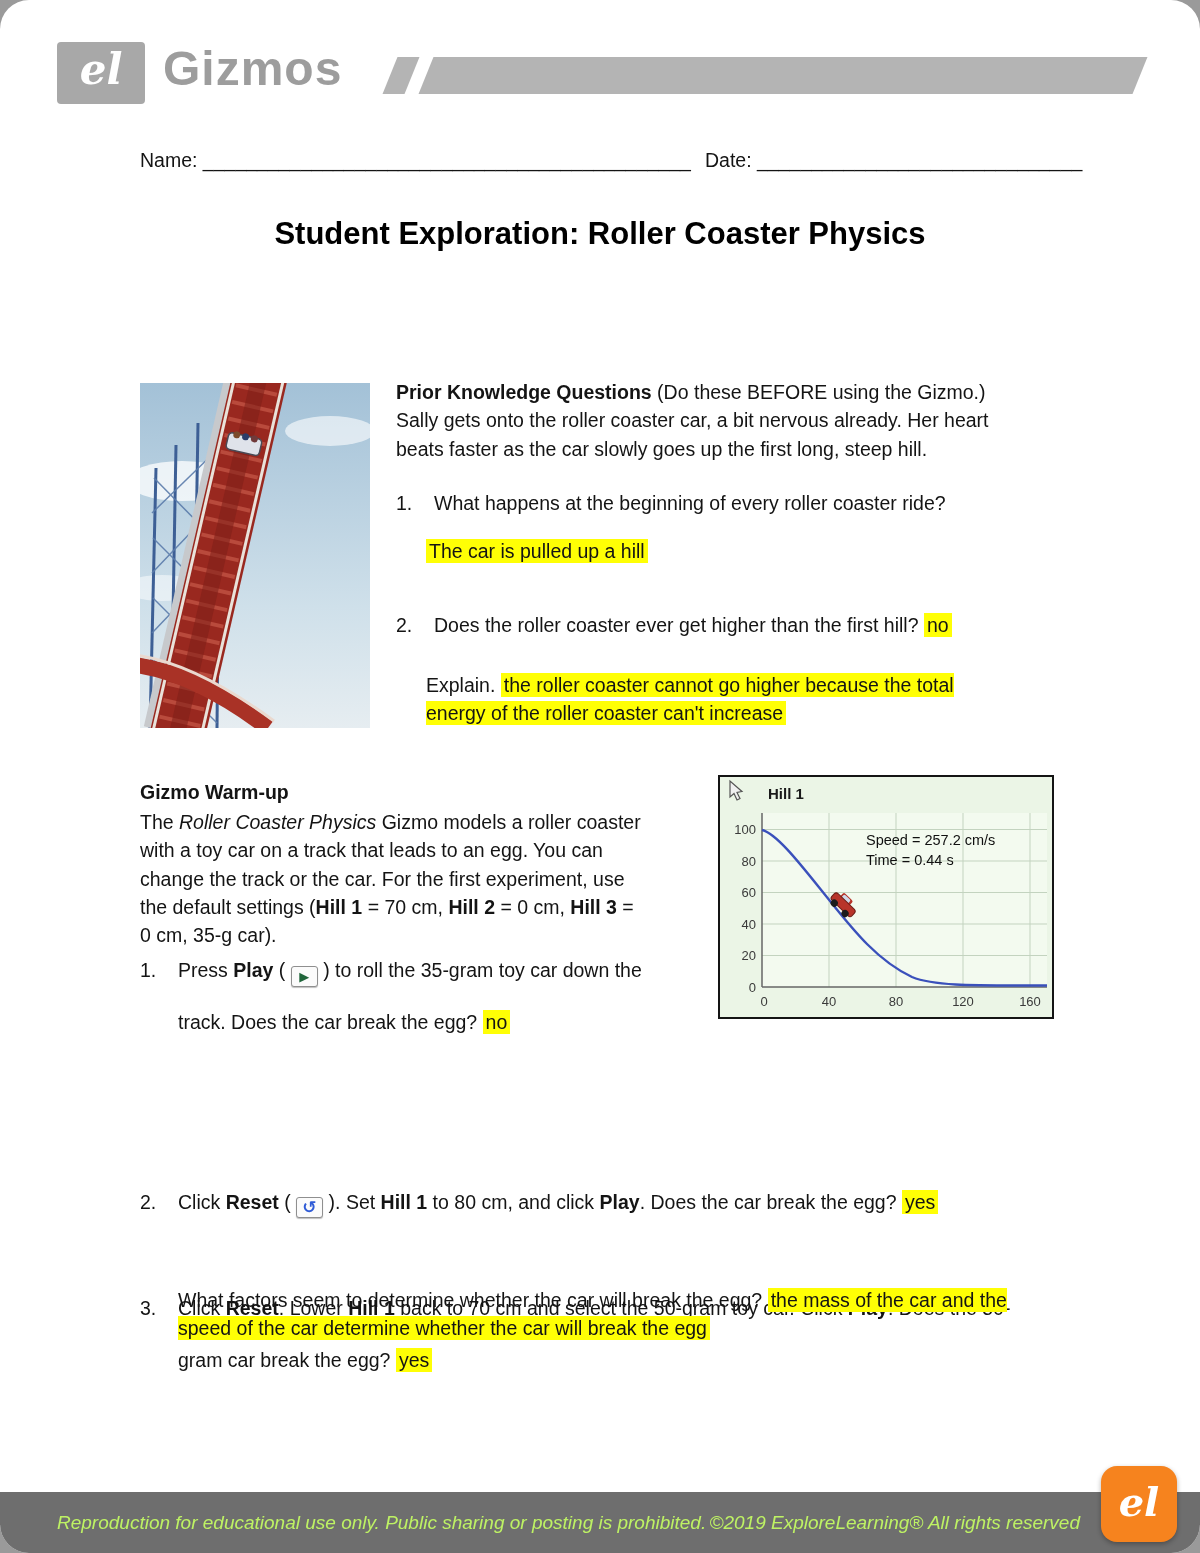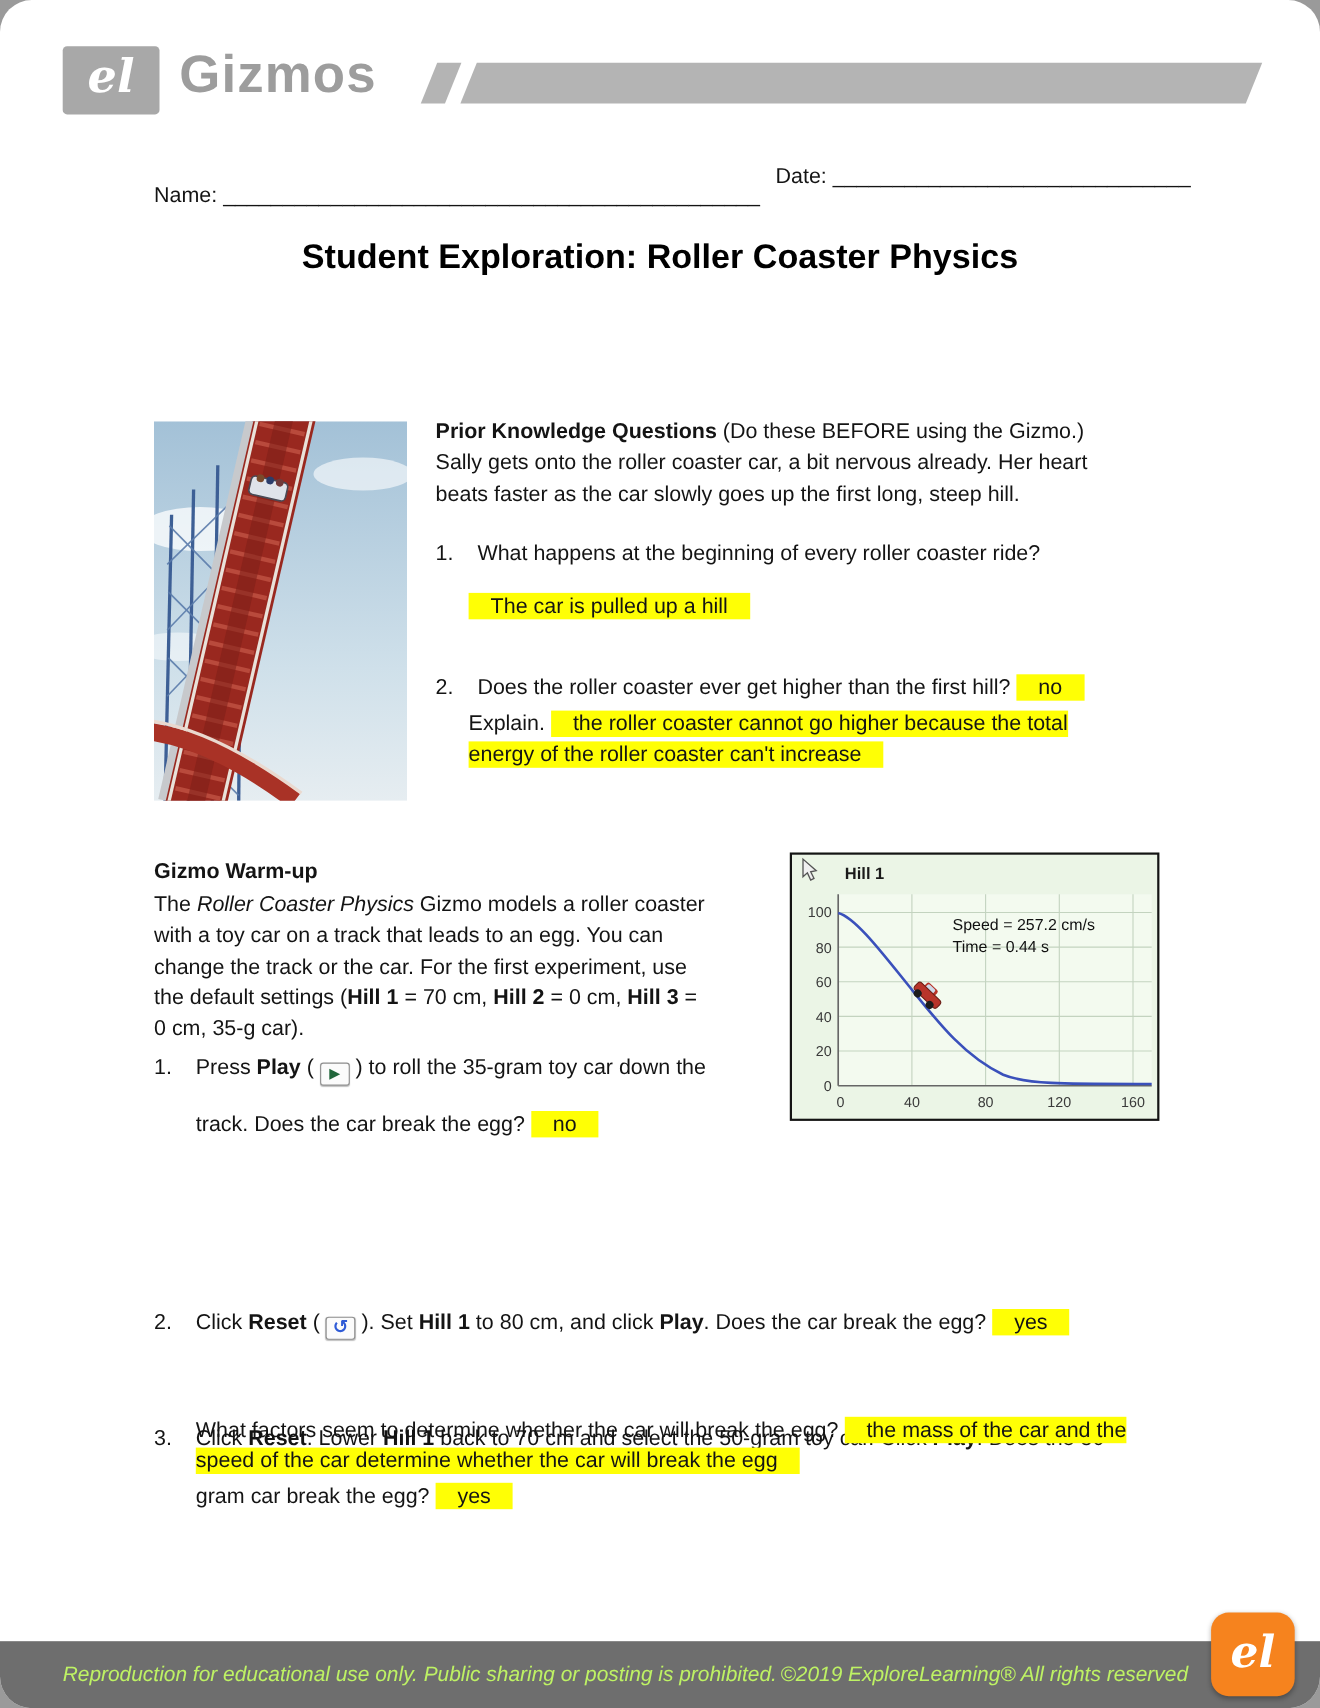--- a/index.html
+++ b/index.html
@@ -3,21 +3,21 @@
 <meta charset="utf-8">
 <style>
   * { box-sizing: border-box; margin: 0; padding: 0; }
   html,body { background:#9a9a9a; }
   .page {
     position: relative; width: 1200px; height: 1553px; background: #ffffff;
     font-family: "Liberation Sans", sans-serif; font-size: 19.5px; color: #141414;
     line-height: 1.45; overflow: hidden; margin: 0 auto; border-radius: 29px;
   }
   .abs { position: absolute; }
-  .hl { background: #ffff05; padding: 1px 20px; }
+  .hl { background: #ffff05; padding: 1px 3px; }
   .hl-gray { background: #c9c9c9; font-weight: bold; padding: 1px 3px; }
   .nowrap { white-space: nowrap; }
 
   
   .logo-box { position:absolute; left:57px; top:42px; width:88px; height:62px;
     background:#a8a8a8; border-radius:4px; display:flex; align-items:center; justify-content:center; }
   .logo-el { font-family:"DejaVu Serif", serif; font-style:italic; font-weight:bold;
     color:#fff; font-size:42px; line-height:1; transform:translateY(-3px); }
   .brand { position:absolute; left:163px; top:34px; font-size:48px; font-weight:bold;
     color:#9d9d9d; letter-spacing:1px; }
@@ -65,21 +65,21 @@
 
 <div class="page">
 
   <div class="logo-box">
     <span class="logo-el">el</span>
   </div>
   <div class="brand">Gizmos</div>
   <div class="banner-a"></div>
   <div class="banner-b"></div>
 
-  <div class="abs nowrap" style="left:140px; top:164px;">
+  <div class="abs nowrap" style="left:140px; top:146px;">
     <span>Name:</span>
     <span>_____________________________________________</span>
   </div>
   <div class="abs nowrap" style="left:705px; top:146px;">
     <span>Date:</span>
     <span>______________________________</span>
   </div>
 
   <h1 class="title">Student Exploration: Roller Coaster Physics</h1>
 
@@ -144,21 +144,21 @@
       <span>What happens at the beginning of every roller coaster ride?</span>
     </div>
     <div class="indent" style="margin-top:20px;">
       <span class="hl">The car is pulled up a hill</span>
     </div>
 
     <div class="q" style="margin-top:46px;">
       <span class="qnum">2.</span>
       <span>Does the roller coaster ever get higher than the first hill? </span><span class="hl">no</span>
     </div>
-    <div class="indent" style="margin-top:4px;">
+    <div class="indent" style="margin-top:31px;">
       <span>Explain. </span><span class="hl">the roller coaster cannot go higher because the total energy of the roller coaster can't increase</span>
     </div>
   </section>
 
   <div class="abs" style="left:140px; top:778px; font-weight:bold;">Gizmo Warm-up</div>
 
   <div class="abs" style="left:140px; top:808px; width:505px;">
     <span>The </span><i>Roller Coaster Physics</i><span> Gizmo models a roller coaster with a toy car on a track that leads to an egg. You can change the track or the car. For the first experiment, use the default settings (</span><b>Hill 1</b><span> = 70 cm, </span><b>Hill 2</b><span> = 0 cm, </span><b>Hill 3</b><span> = 0 cm, 35-g car).</span>
   </div>
 

